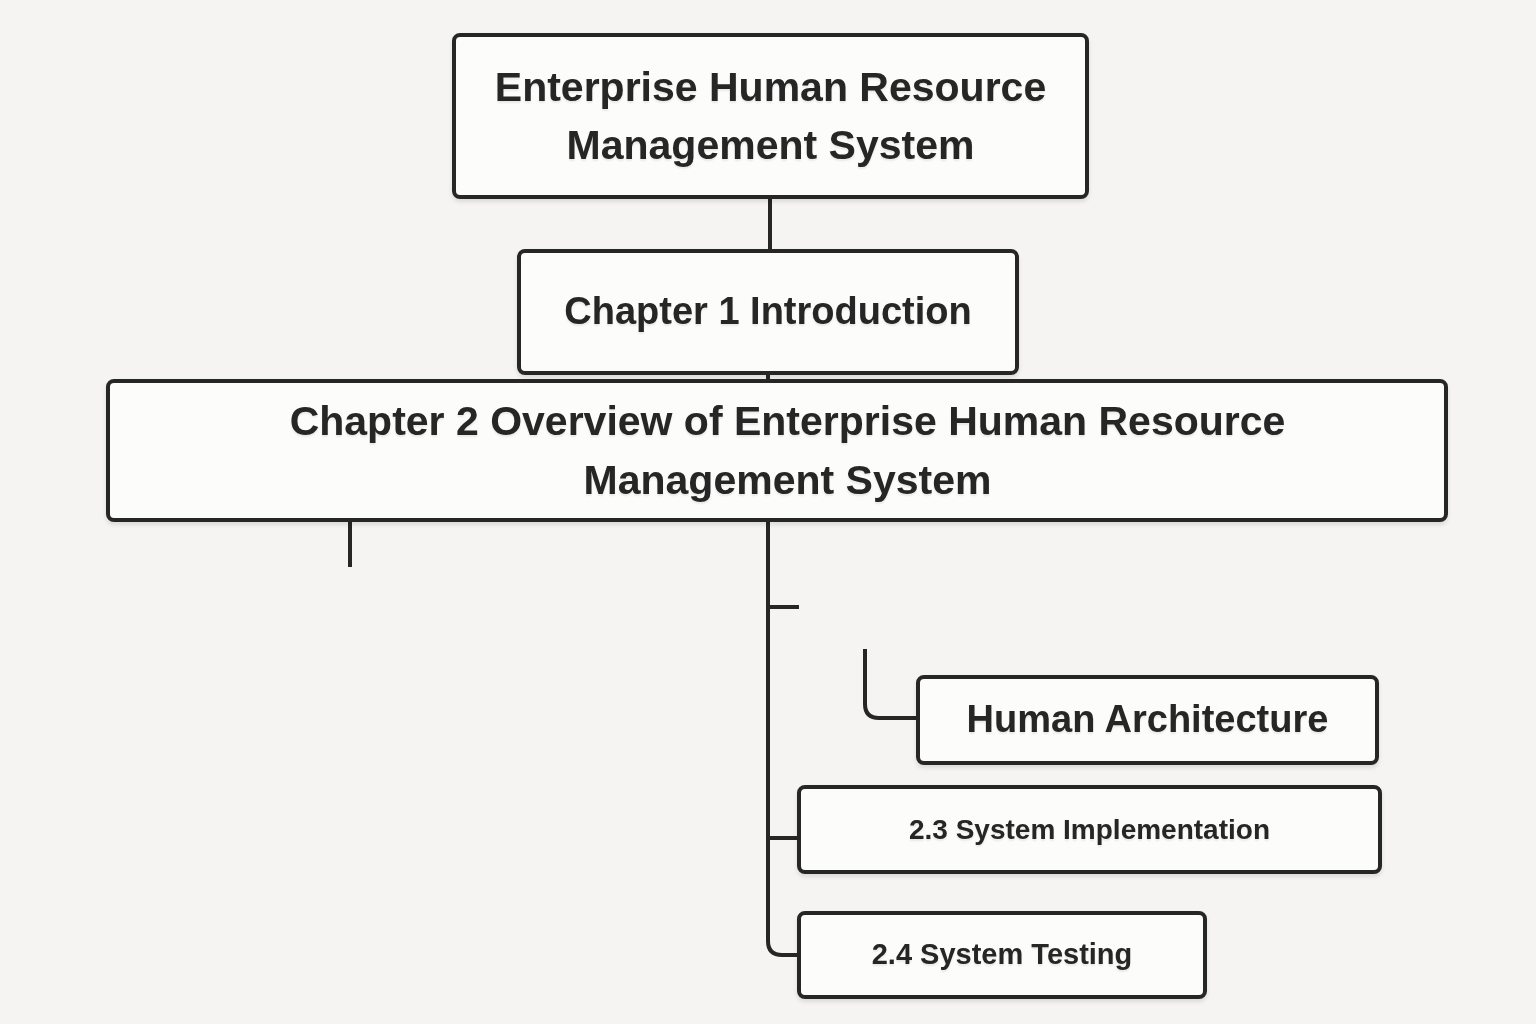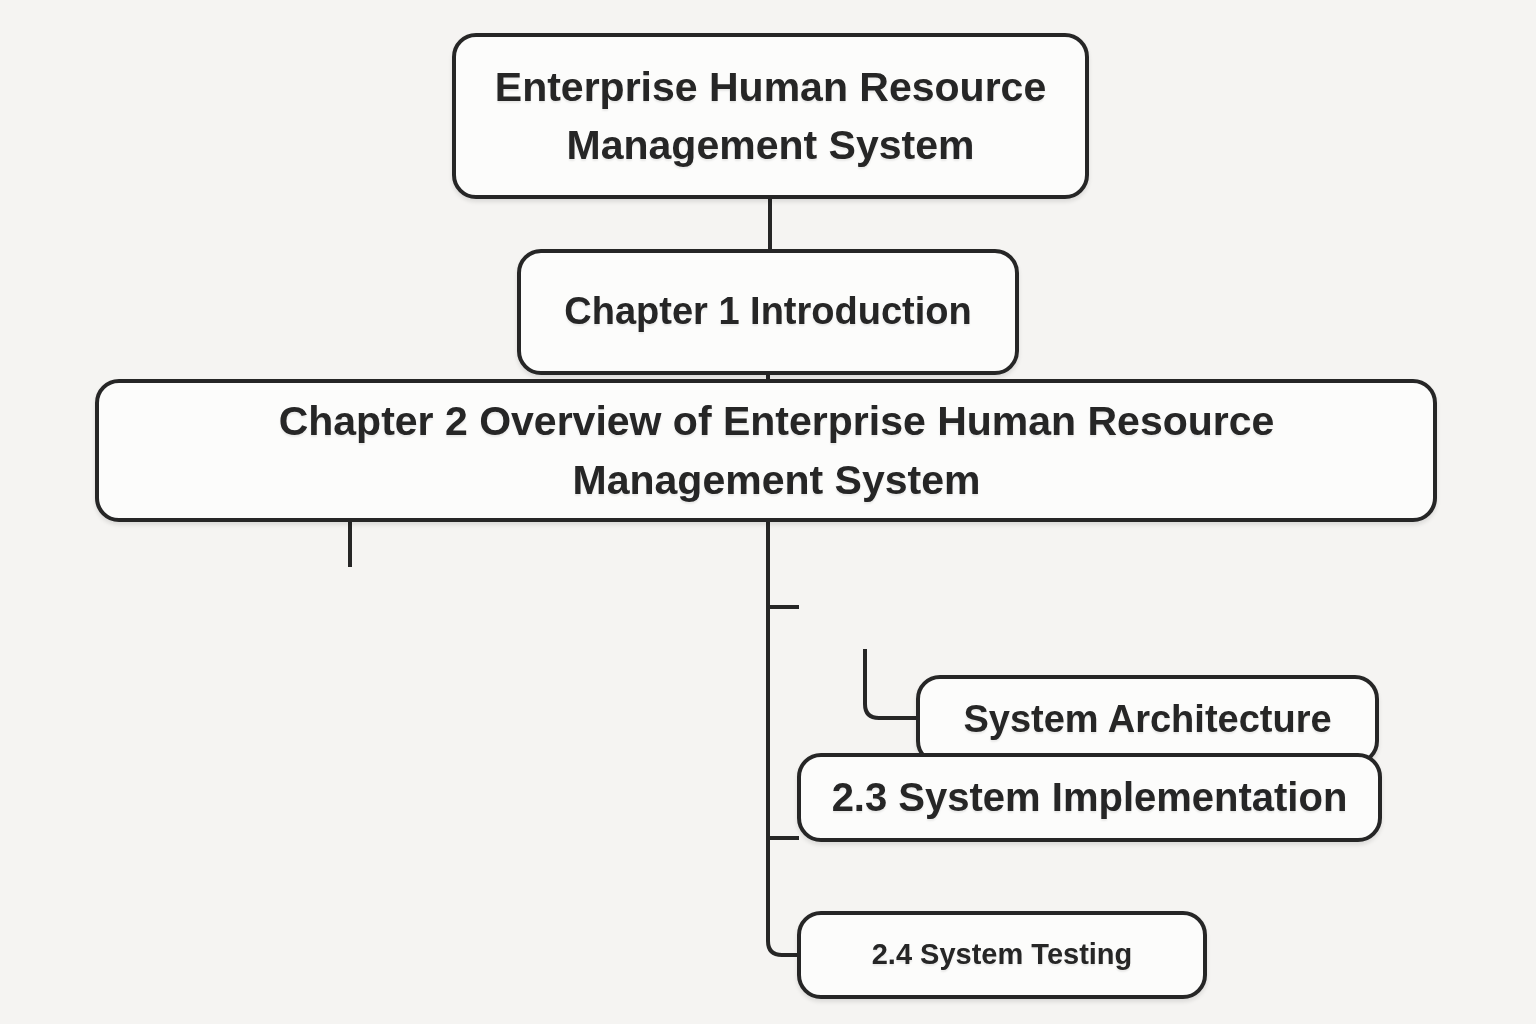--- a/index.html
+++ b/index.html
@@ -27,41 +27,41 @@
   .edges-svg path {
     fill: none;
     stroke: #262626;
     stroke-width: 4;
   }
   .node {
     position: absolute;
     box-sizing: border-box;
     background: #fcfcfb;
     border: 4px solid #262626;
-    border-radius: 24px;
+    border-radius: 8px;
     display: flex;
     align-items: center;
     justify-content: center;
     text-align: center;
     color: #262626;
     font-weight: 700;
     box-shadow: 0 3px 4px rgba(0,0,0,0.10);
     text-shadow: 0 2px 2px rgba(0,0,0,0.08);
     padding: 0 18px;
     line-height: 1.42;
   }
   .node .line { display: block; }
 
   .node-root   { left: 452px; top: 33px;  width: 637px;  height: 166px; font-size: 41px; }
   .node-ch1    { left: 517px; top: 249px; width: 502px;  height: 126px;  font-size: 38px; }
-  .node-ch2    { left: 95px;  top: 379px; width: 1342px; height: 143px; font-size: 41px; padding-left: 39px; }
+  .node-ch2    { left: 106px;  top: 379px; width: 1342px; height: 143px; font-size: 41px; padding-left: 39px; }
   .node-s21    { left: 193px; top: 565px; width: 312px;  height: 87px;  font-size: 38px; }
   .node-s22    { left: 797px; top: 563px; width: 415px;  height: 88px;  font-size: 38px; }
   .node-arch   { left: 916px; top: 675px; width: 463px;  height: 90px;  font-size: 38px; }
-  .node-s23    { left: 797px; top: 753px; width: 585px;  height: 89px;  font-size: 40px; }
+  .node-s23    { left: 797px; top: 785px; width: 585px;  height: 89px;  font-size: 28px; }
   .node-s24    { left: 797px; top: 911px; width: 410px;  height: 88px;  font-size: 29px; }
 </style>
 </head>
 <body>
 
 <div class="stage">
 
   <svg class="edges-svg" viewBox="0 0 1536 1024" xmlns="http://www.w3.org/2000/svg">
     <path d="M770 197 L770 251"></path>
     <path d="M768 345 L768 381"></path>
@@ -86,21 +86,21 @@
   <div class="node node-ch2">
     <div>
       <span class="line">Chapter 2 Overview of Enterprise Human Resource</span>
       <span class="line">Management System</span>
     </div>
   </div>
 
 
 
   <div class="node node-arch">
-    <span>System Architecture</span>
+    <span>Human Architecture</span>
   </div>
 
   <div class="node node-s23">
     <span>2.3 System Implementation</span>
   </div>
 
   <div class="node node-s24">
     <span>2.4 System Testing</span>
   </div>
 

